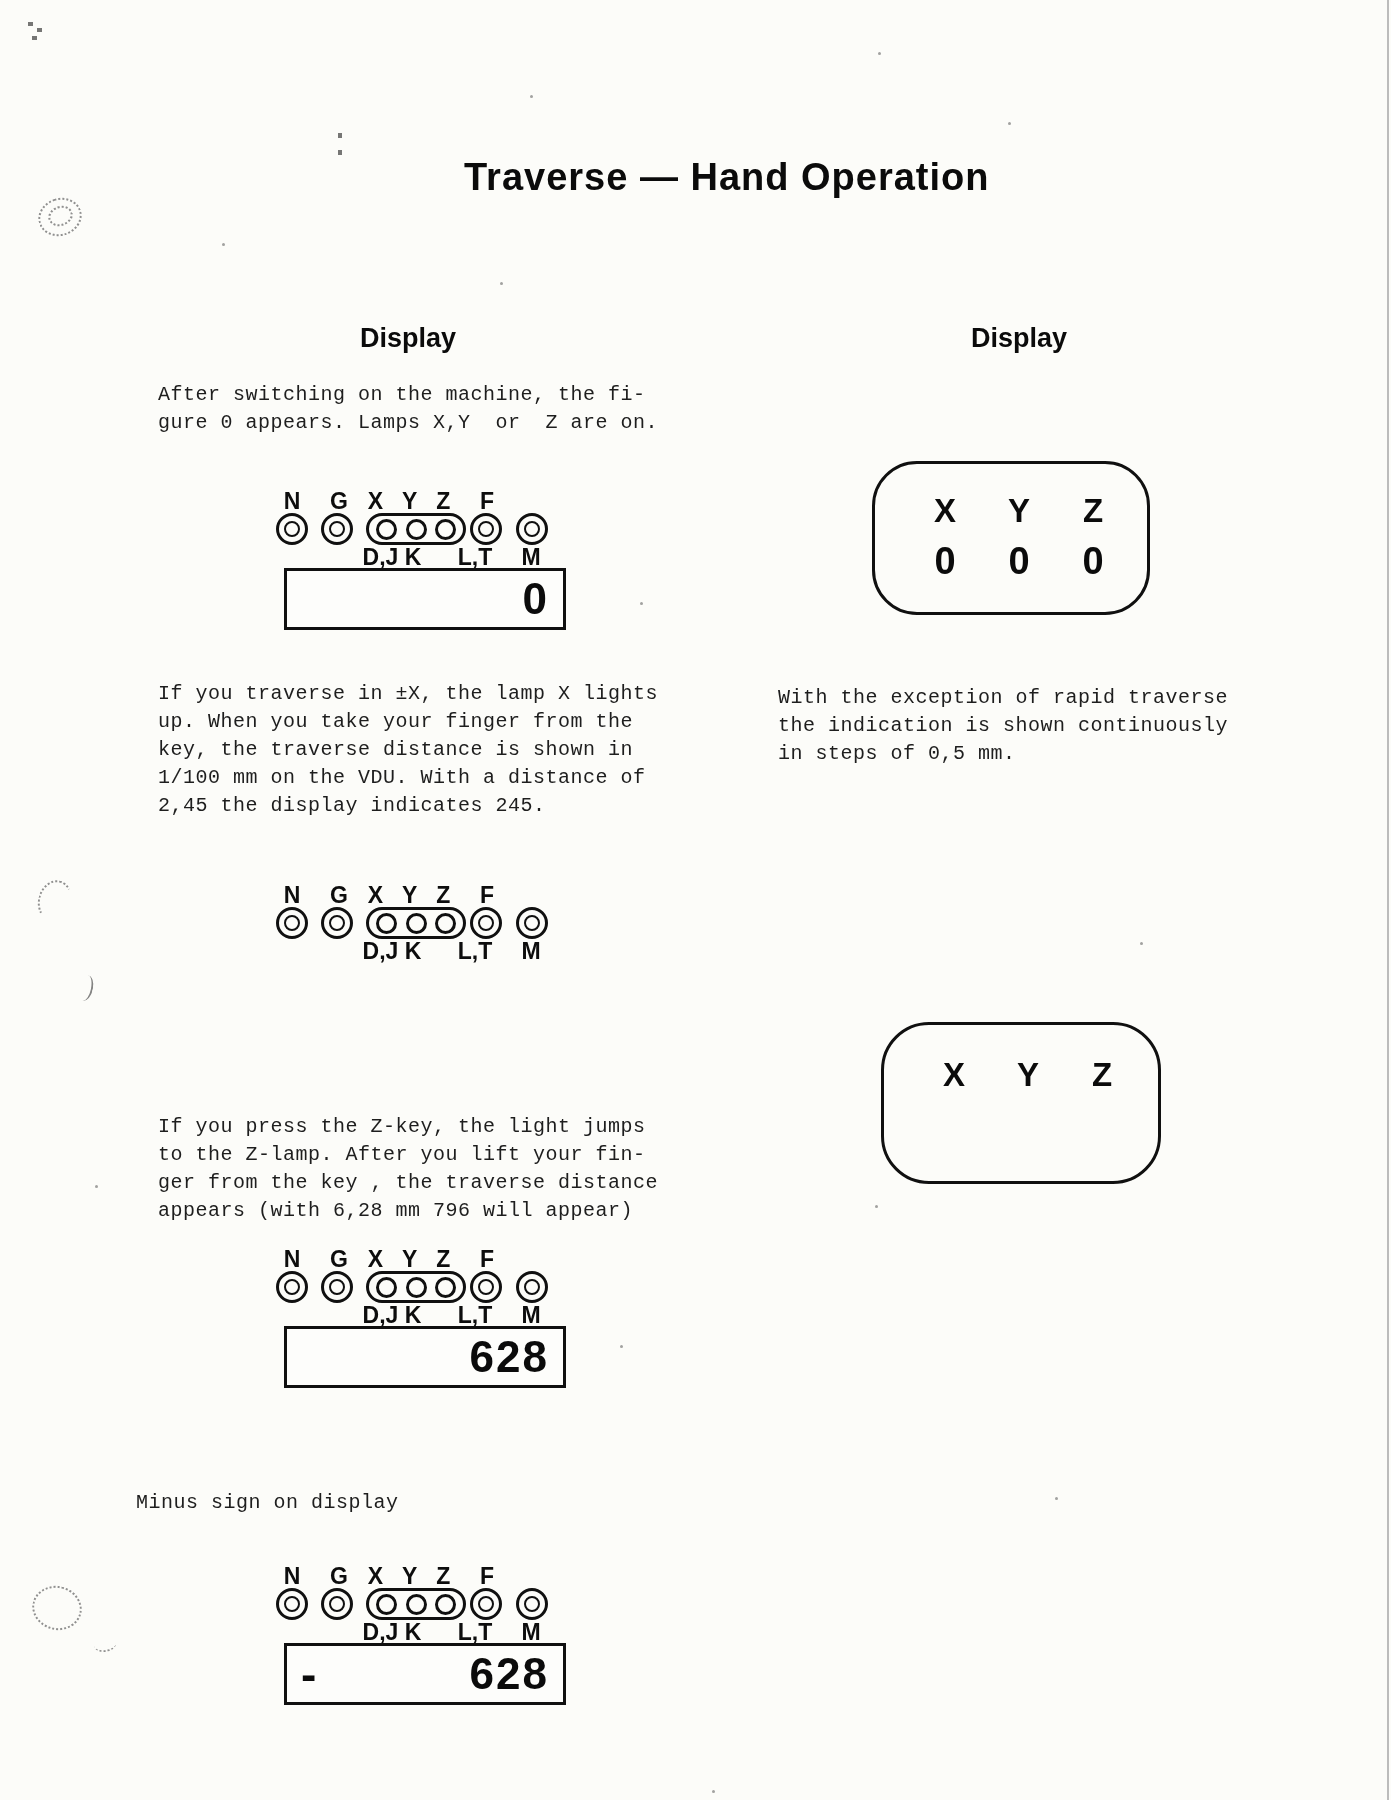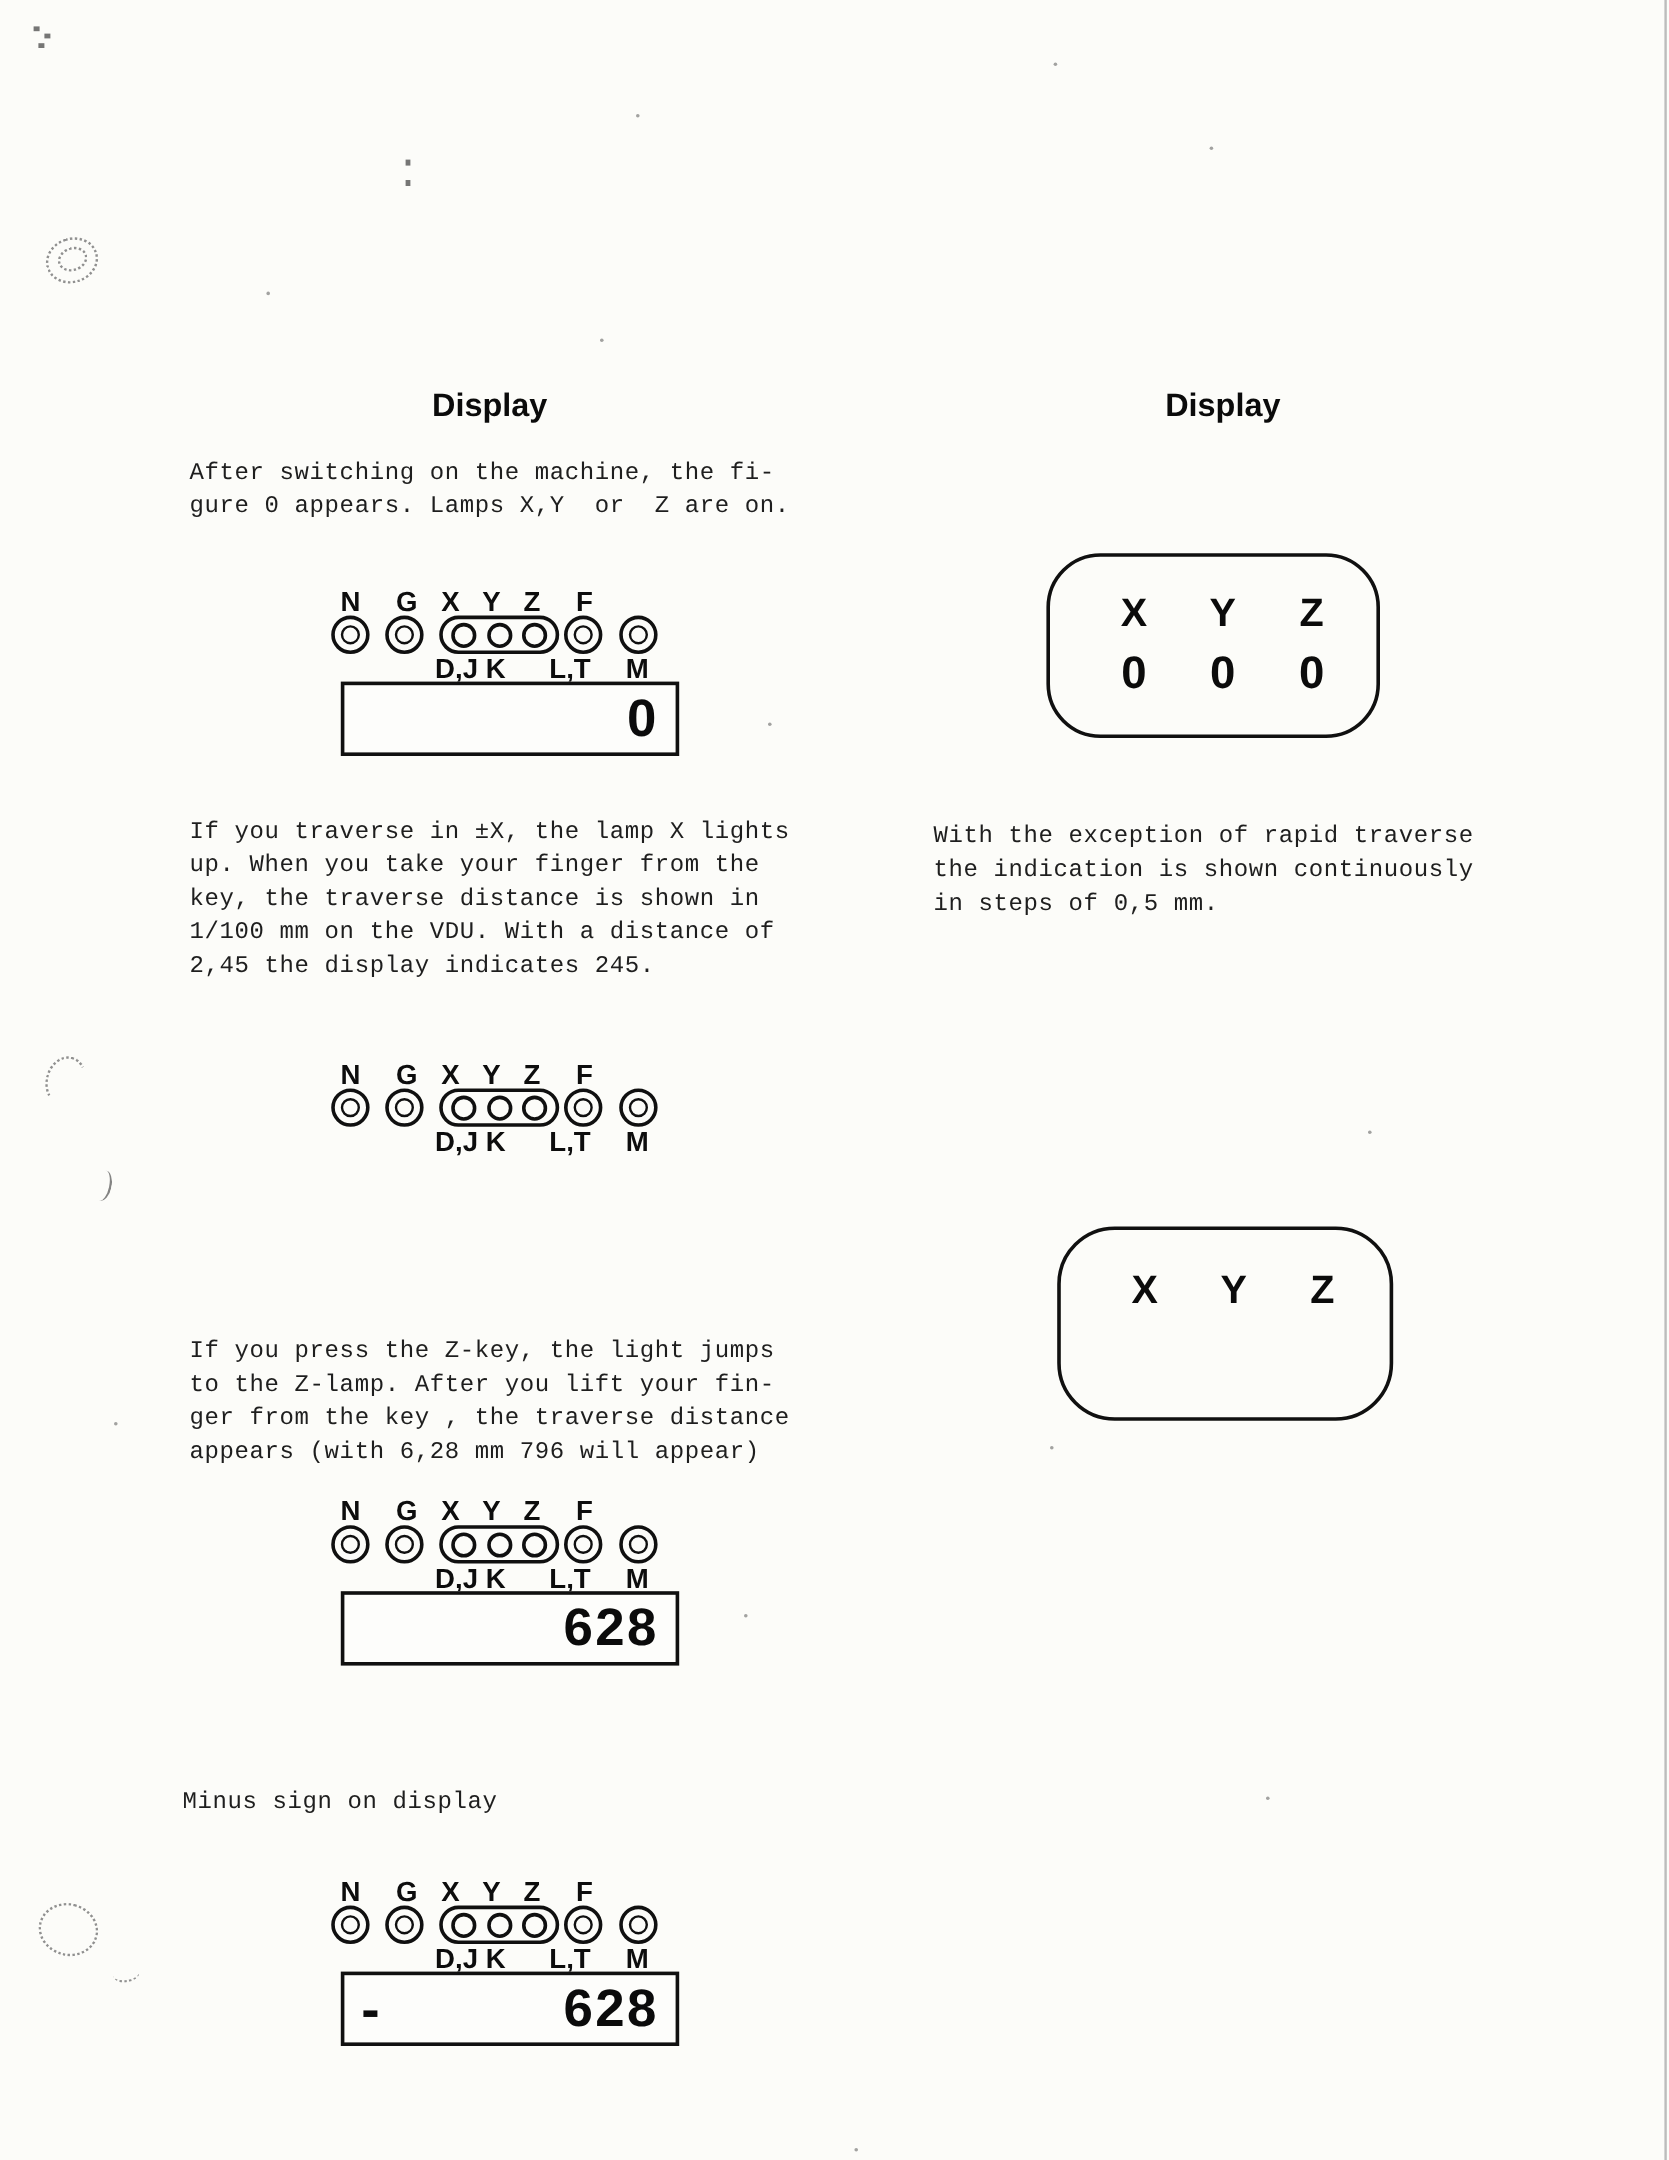--- a/index.html
+++ b/index.html
@@ -79,36 +79,37 @@
   .smile { border-bottom:2.5px dotted #6d6d6d; border-radius:50%; }
   .dotmark { width:4px; height:5px; background:#4a4a4a; }
   .speck { position:absolute; width:3px; height:3px; background:#575757; opacity:.55; border-radius:50%; }
   .edge-line { position:absolute; left:1387px; top:0; width:2px; height:1800px; background:#bcbcbc; }
 </style>
 </head>
 <body>
 
 <div class="page">
 
+  <div class="title">Traverse — Hand Operation</div>
 
   <div class="col-header" style="left:360px">Display</div>
   <div class="col-header" style="left:971px">Display</div>
 
   <div class="mono" style="left:158px; top:381px">After switching on the machine, the fi-
 gure 0 appears. Lamps X,Y  or  Z are on.</div>
   <div class="mono" style="left:158px; top:680px">If you traverse in ±X, the lamp X lights
 up. When you take your finger from the
 key, the traverse distance is shown in
 1/100 mm on the VDU. With a distance of
 2,45 the display indicates 245.</div>
   <div class="mono" style="left:158px; top:1113px">If you press the Z-key, the light jumps
 to the Z-lamp. After you lift your fin-
 ger from the key , the traverse distance
 appears (with 6,28 mm 796 will appear)</div>
-  <div class="mono" style="left:152px; top:1489px">Minus sign on display</div>
+  <div class="mono" style="left:136px; top:1489px">Minus sign on display</div>
 
   <div class="mono" style="left:778px; top:684px">With the exception of rapid traverse
 the indication is shown continuously
 in steps of 0,5 mm.</div>
 
   <div class="lamp-panel" style="top:488px">
     <span class="lp-label" style="left:22px">N</span>
     <span class="lp-label" style="left:69px">G</span>
     <span class="lp-label xyz" style="left:140px">X Y Z</span>
     <span class="lp-label" style="left:217px">F</span>

